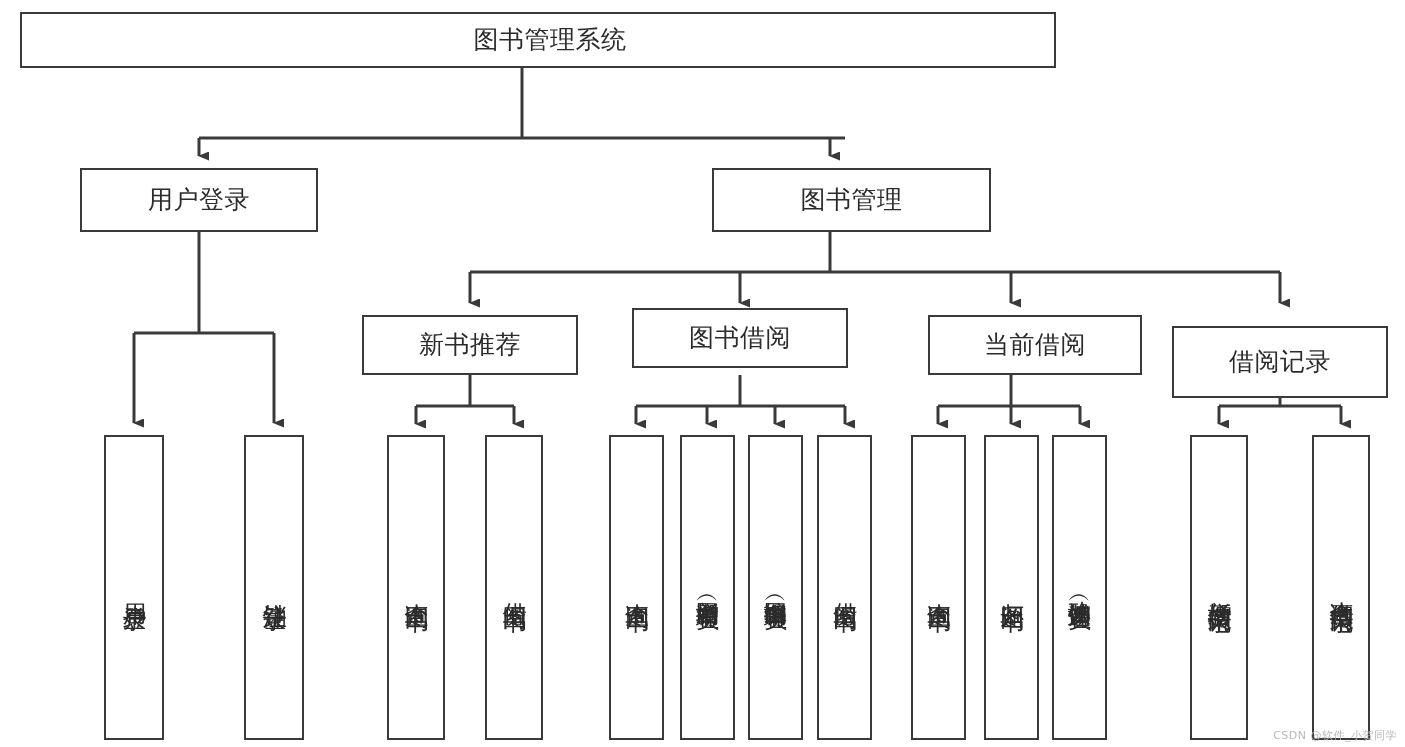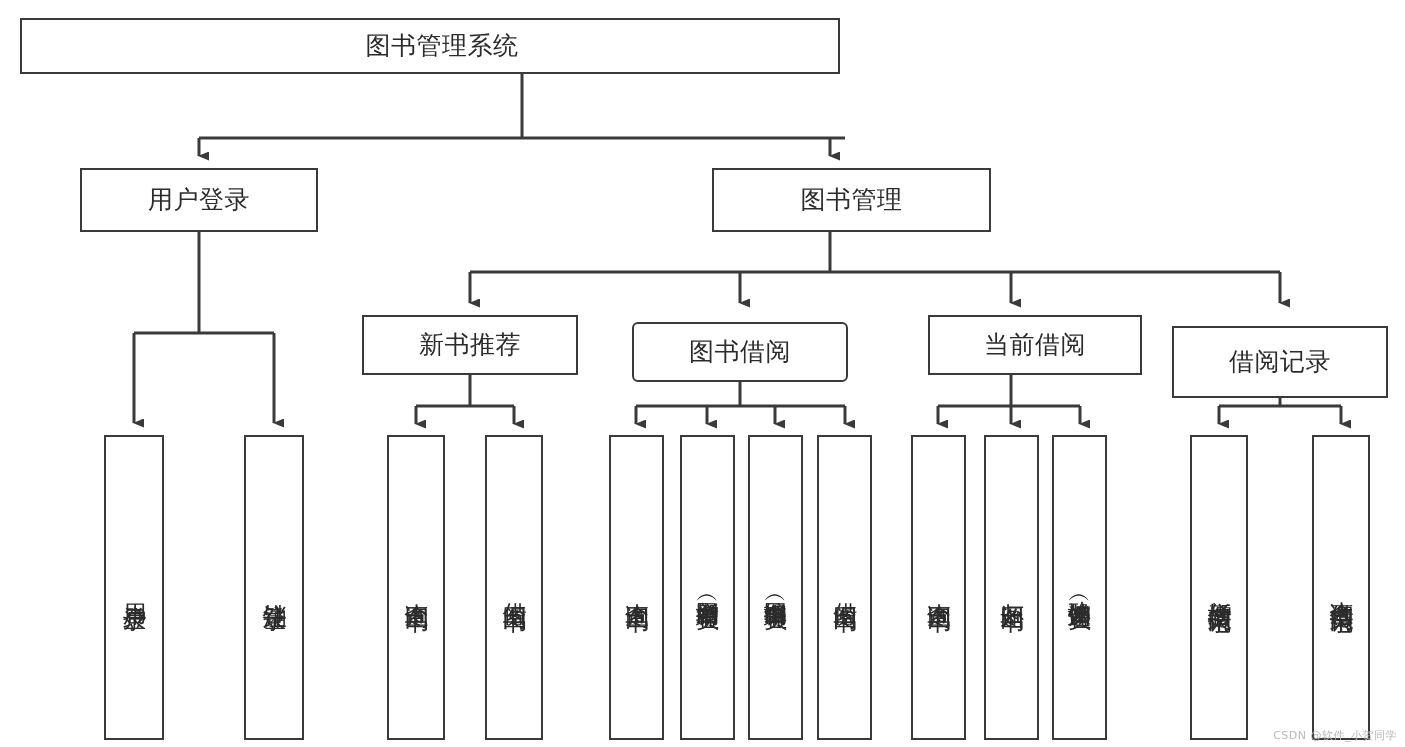--- a/index.html
+++ b/index.html
@@ -119,35 +119,35 @@
       <path d="M1011,406 L1011,424" marker-end="url(#arrowhead)"></path>
       <path d="M1080,406 L1080,424" marker-end="url(#arrowhead)"></path>
 
       <path d="M1280,375 L1280,406"></path>
       <path d="M1219,406 L1341,406"></path>
       <path d="M1219,406 L1219,424" marker-end="url(#arrowhead)"></path>
       <path d="M1341,406 L1341,424" marker-end="url(#arrowhead)"></path>
     </g>
   </svg>
 
-  <div class="node horizontal" style="left:20px; top:18px; width:820px; height:56px;padding-left:24px;">
+  <div class="node horizontal" style="left:20px; top:12px; width:1036px; height:56px;padding-left:24px;">
     <span class="node-label">图书管理系统</span>
   </div>
 
   <div class="node horizontal" style="left:80px; top:168px; width:238px; height:64px;">
     <span class="node-label">用户登录</span>
   </div>
   <div class="node horizontal" style="left:712px; top:168px; width:279px; height:64px;">
     <span class="node-label">图书管理</span>
   </div>
 
   <div class="node horizontal" style="left:362px; top:315px; width:216px; height:60px;">
     <span class="node-label">新书推荐</span>
   </div>
-  <div class="node horizontal" style="left:632px; top:322px; width:216px; height:60px;border-radius:6px;">
+  <div class="node horizontal" style="left:632px; top:308px; width:216px; height:60px;">
     <span class="node-label">图书借阅</span>
   </div>
   <div class="node horizontal" style="left:928px; top:315px; width:214px; height:60px;">
     <span class="node-label">当前借阅</span>
   </div>
   <div class="node horizontal" style="left:1172px; top:326px; width:216px; height:72px;">
     <span class="node-label">借阅记录</span>
   </div>
 
   <div class="node vertical" style="left:104px; top:435px; width:60px; height:305px;">

